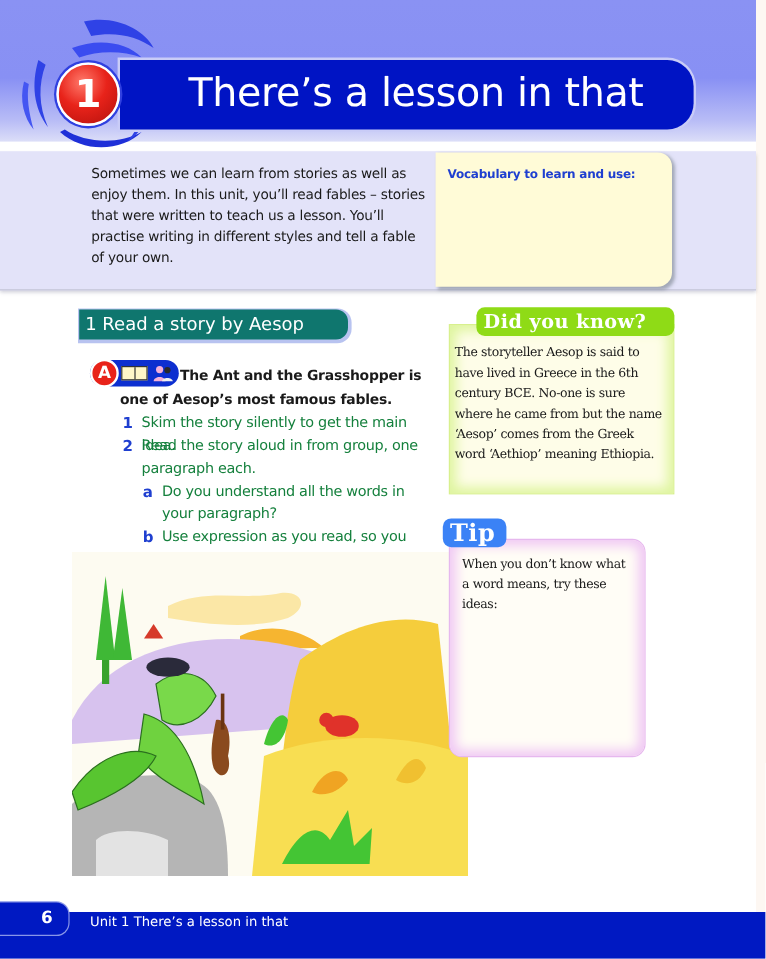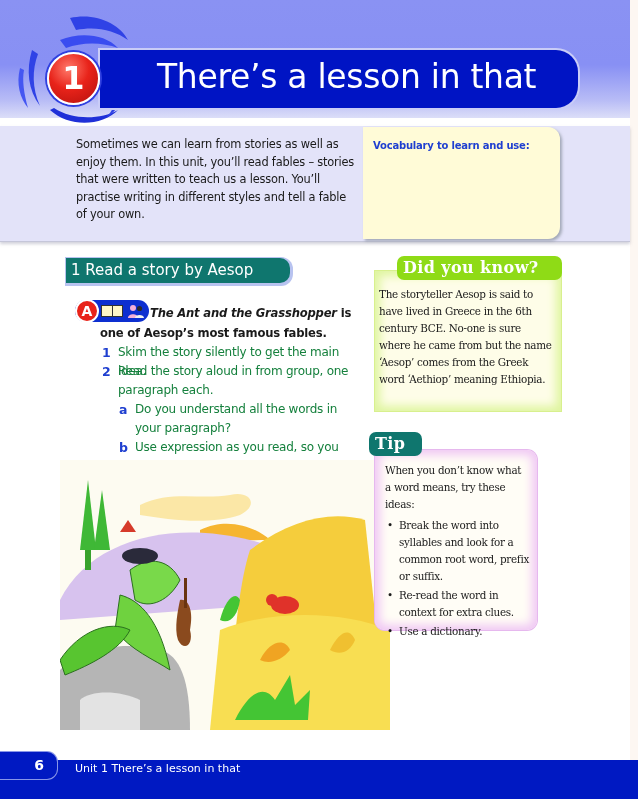--- a/index.html
+++ b/index.html
@@ -71,21 +71,21 @@
     background: #e8231a; border: 2px solid #fff; color: #fff; font-weight: bold; font-size: 14px;
     text-align: center; line-height: 20px;
   }
   .book-icon { position: absolute; left: 26px; top: 5px; width: 22px; height: 12px; background: #fff7c8; border: 1px solid #333; }
   .book-icon::after { content: ""; position: absolute; left: 10px; top: 0; width: 1px; height: 10px; background: #333; }
   .people-icon { position: absolute; left: 52px; top: 4px; width: 18px; height: 14px; }
   .activity-intro {
     position: absolute; left: 100px; top: 303px; width: 260px;
     font-size: 11.6px; font-weight: bold; line-height: 20px; color: #1a1a1a; letter-spacing: -0.2px;
   }
-  .activity-intro .title-italic { font-style: italic; }
+  .activity-intro .title-italic { }
   .step { position: absolute; font-size: 12px; line-height: 19px; color: #15803d; letter-spacing: -0.25px; }
   .step-num { position: absolute; font-weight: bold; color: #1f3fd0; font-size: 12.5px; line-height: 19px; }
 
   
   .illustration { position: absolute; left: 60px; top: 460px; width: 330px; height: 270px; background: #fdfbf1; }
 
   
   .dyk-box {
     position: absolute; left: 375px; top: 271px; width: 186px; height: 140px;
     background: #fefde8;
@@ -102,22 +102,22 @@
 
   
   .tip-box {
     position: absolute; left: 375px; top: 450px; width: 162px; height: 180px;
     background: #fffdf6; border-radius: 0 10px 10px 10px;
     box-shadow: inset 0 0 10px 5px #f0c8f4, 0 0 0 1px #e6b8ee;
     padding: 12px 8px 0 10px;
   }
   .tip-tab {
     position: absolute; left: 369px; top: 432px; width: 53px; height: 24px;
-    background: #0f766e; border-radius: 7px;
-    font-family: "DejaVu Serif", serif; font-weight: bold; color: #ffffff; font-size: 16px;
+    background: #3b82f6; border-radius: 7px;
+    font-family: "DejaVu Serif", serif; font-weight: bold; color: #ffffff; font-size: 20px;
     padding-left: 6px; line-height: 24px; letter-spacing: 0.4px;
   }
   .tip-list { list-style: none; margin-top: 4px; }
   .tip-list li { position: relative; padding-left: 14px; margin-bottom: 2px; }
   .tip-list li::before { content: "•"; position: absolute; left: 2px; top: 0; }
 
   
   .footer-bar { position: absolute; left: 0; top: 760px; width: 638px; height: 39px; background: #0019c2; }
   .page-num-tab {
     position: absolute; left: 0; top: 752px; width: 57px; height: 27px;
@@ -204,25 +204,20 @@
   <path d="M270 190 C280 170 290 168 295 180 C290 192 280 196 270 190 Z" fill="#f0c030"></path>
 </svg>
 
 <div class="dyk-box">
   <p class="serif-text">The storyteller Aesop is said to have lived in Greece in the 6th century BCE. No-one is sure where he came from but the name ‘Aesop’ comes from the Greek word ‘Aethiop’ meaning Ethiopia.</p>
 </div>
 <div class="dyk-tab">Did you know?</div>
 
 <div class="tip-box">
   <p class="serif-text">When you don’t know what a word means, try these ideas:</p>
-  <ul class="tip-list serif-text">
-    <li>Break the word into syllables and look for a common root word, prefix or suffix.</li>
-    <li>Re-read the word in context for extra clues.</li>
-    <li>Use a dictionary.</li>
-  </ul>
 </div>
 <div class="tip-tab">Tip</div>
 
 <div class="footer-bar"></div>
 <div class="page-num-tab">6</div>
 <div class="footer-text">
   <b>Unit 1</b>
   <span>There’s a lesson in that</span>
 </div>
 

